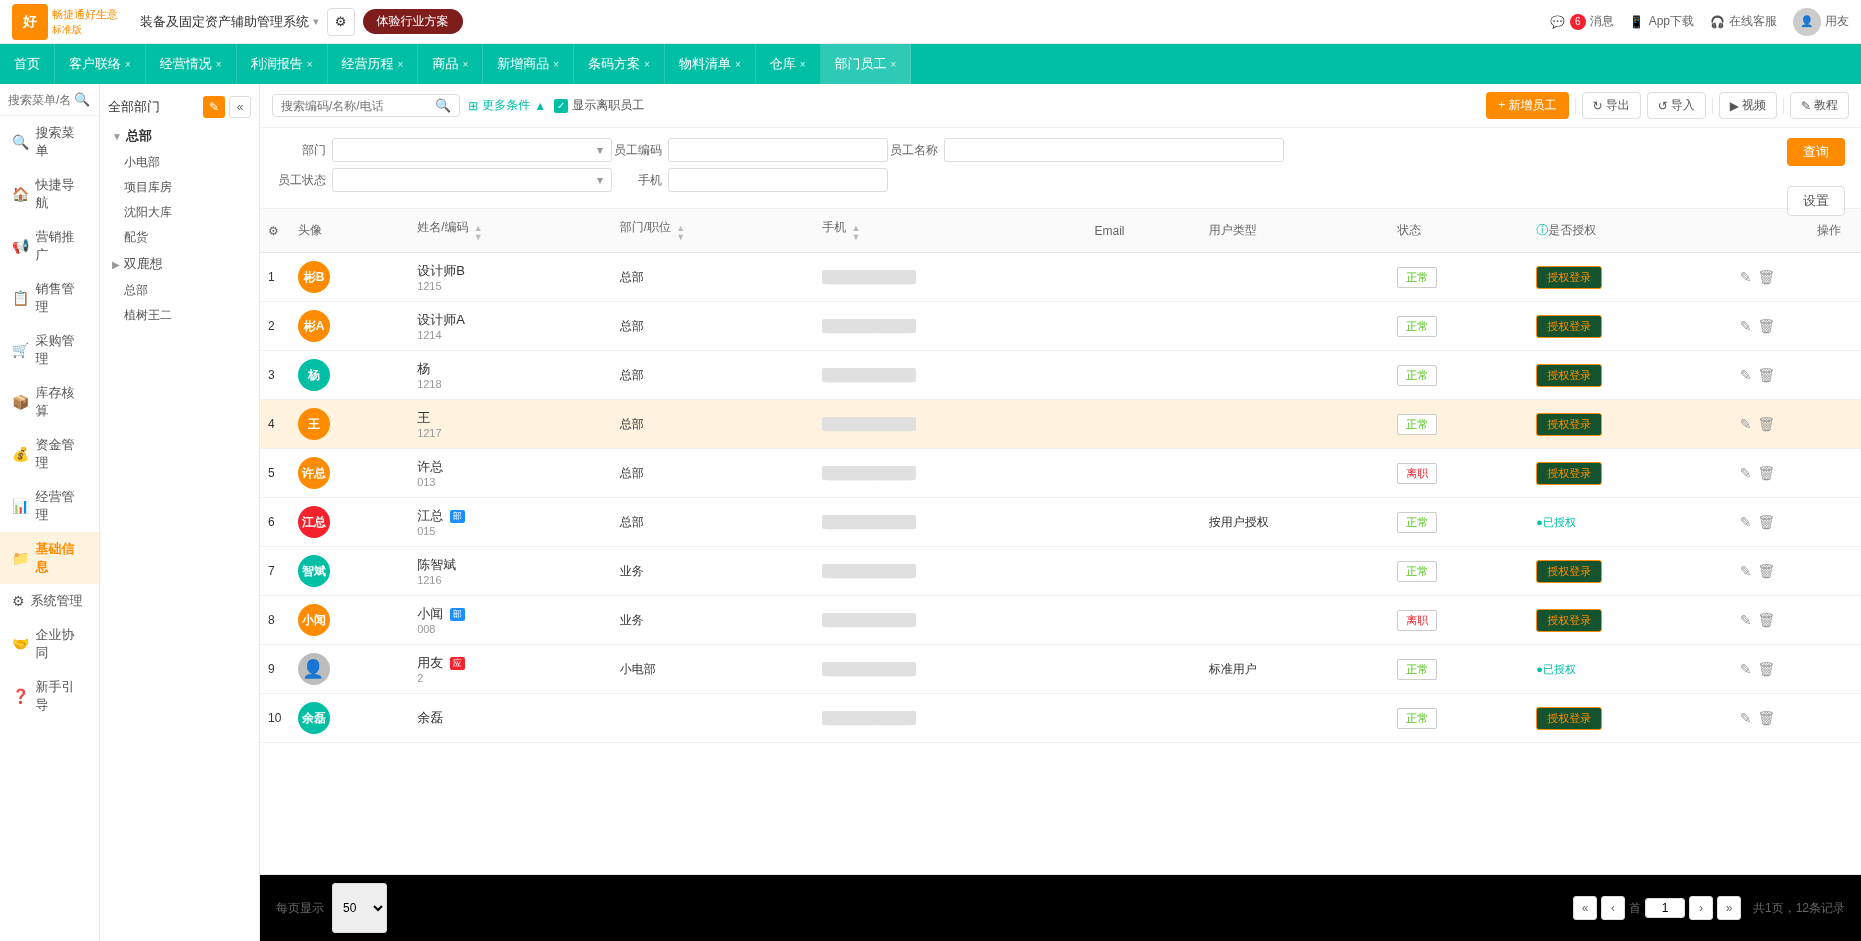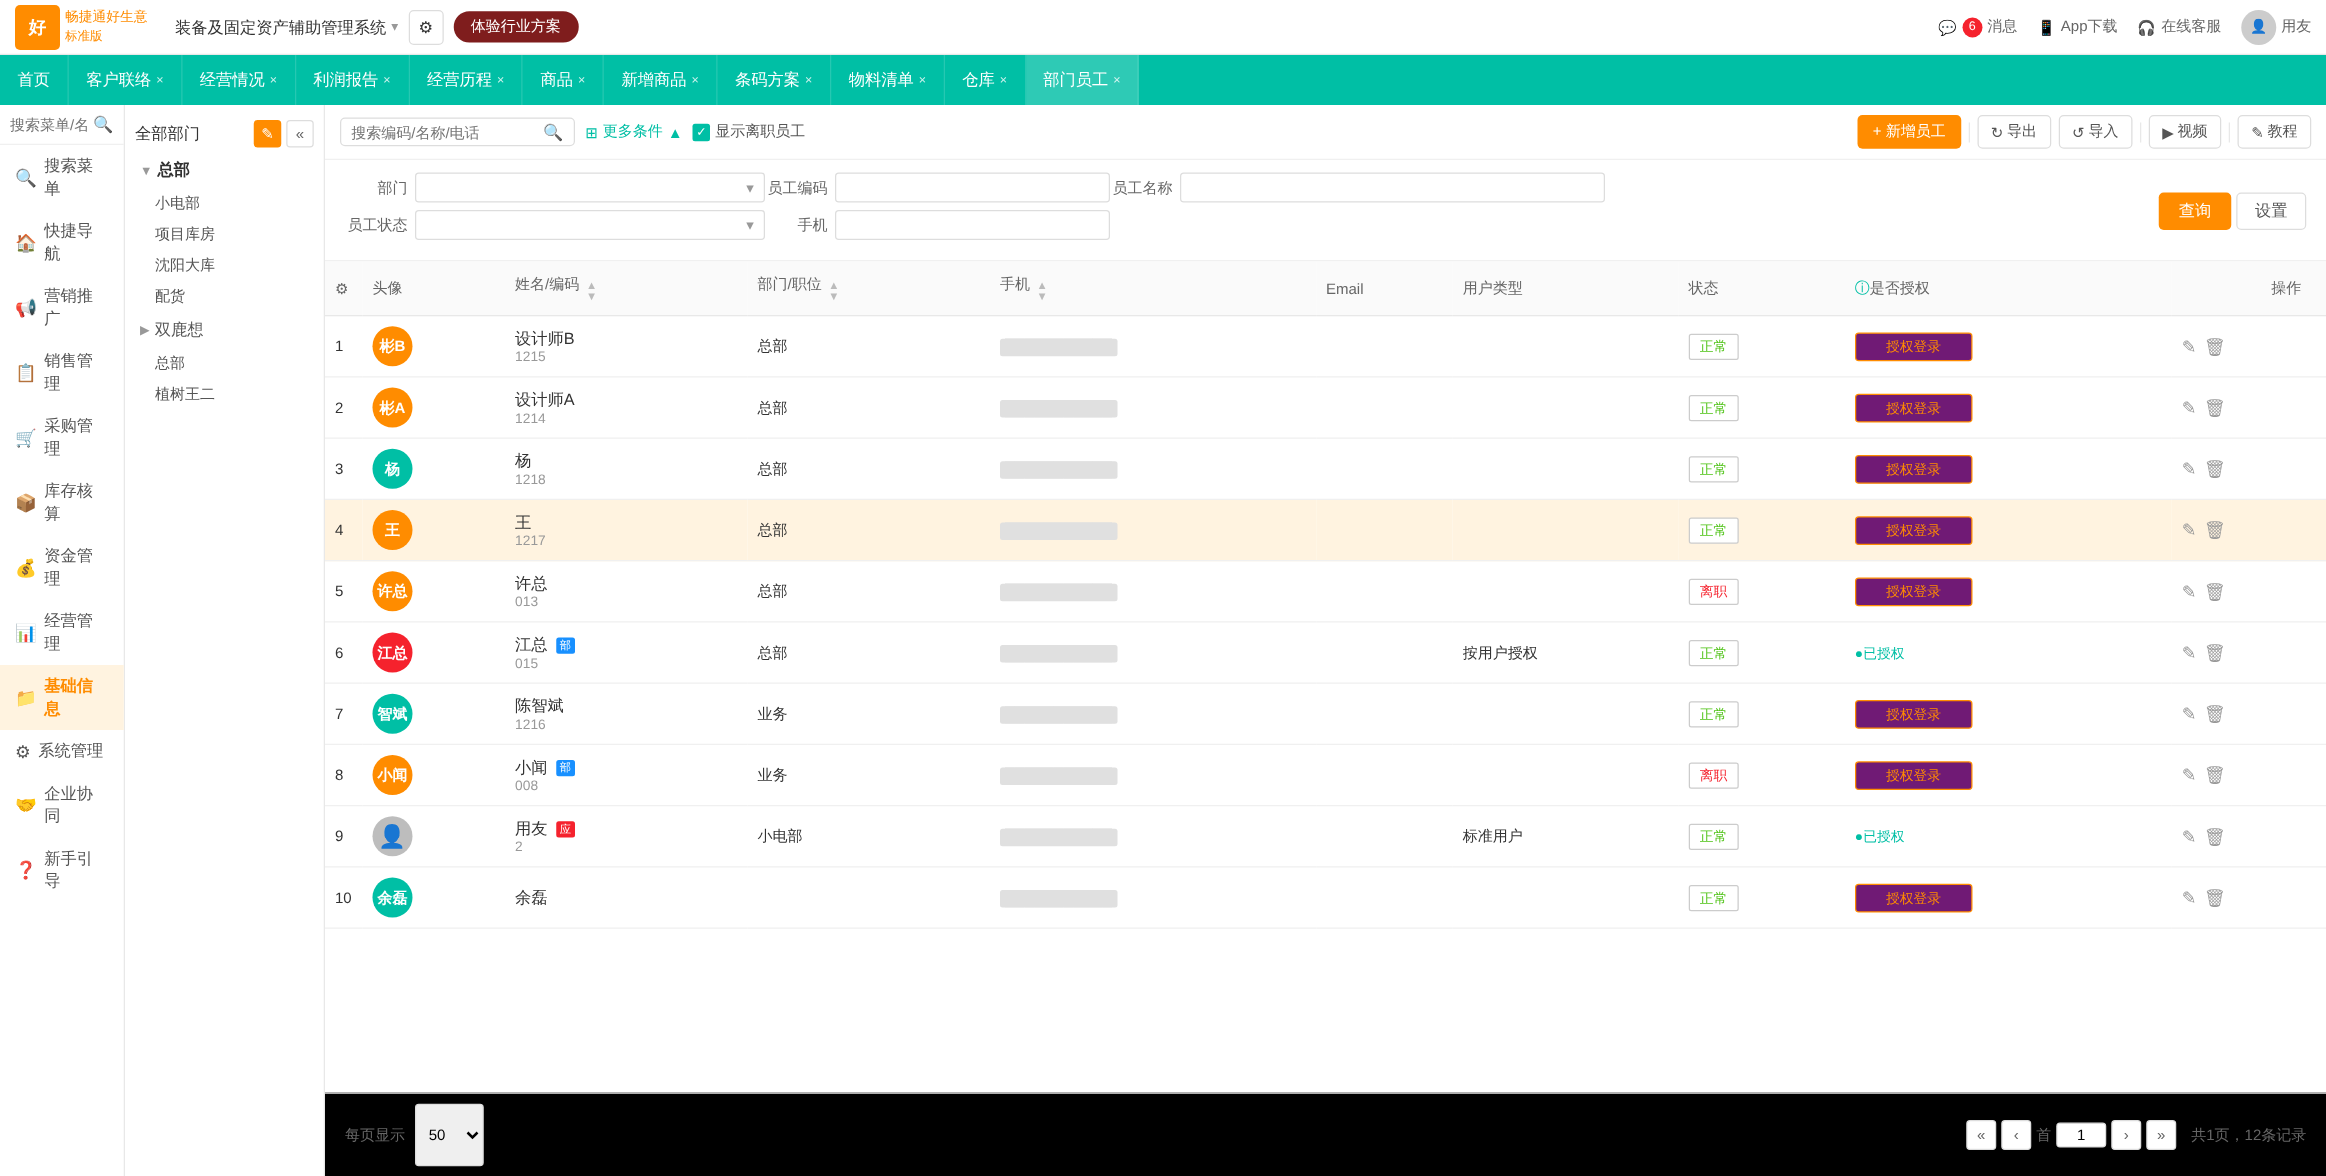--- a/index.html
+++ b/index.html
@@ -88,43 +88,43 @@
     
     .filter-form { background: #fff; padding: 10px 16px; border-bottom: 1px solid #f0f0f0; position: relative; }
     .filter-row { display: flex; align-items: flex-start; margin-bottom: 6px; }
     .filter-field { display: flex; align-items: center; gap: 6px; }
     .filter-label { font-size: 12px; color: #666; white-space: nowrap; min-width: 50px; text-align: right; }
     .filter-input { border: 1px solid #ddd; border-radius: 3px; padding: 4px 8px;
       font-size: 12px; width: 220px; outline: none; }
     .filter-select { border: 1px solid #ddd; border-radius: 3px; padding: 4px 8px;
       font-size: 12px; width: 280px; outline: none; background: #fff;
       display: flex; align-items: center; justify-content: space-between; cursor: pointer; }
-    .filter-actions { position: absolute; right: 16px; top: 26px; display: flex; flex-direction: row; gap: 4px; }
+    .filter-actions { position: absolute; right: 16px; top: 10px; display: flex; flex-direction: column; gap: 20px; }
     .query-btn { background: #ff8c00; color: #fff; border: none; border-radius: 4px;
       padding: 5px 16px; font-size: 13px; cursor: pointer; }
     .setting-btn { background: #fff; border: 1px solid #ddd; color: #555; border-radius: 4px;
       padding: 5px 14px; font-size: 13px; cursor: pointer; }
 
     
     .table-container { flex: 1; overflow-y: auto; background: #fff; }
     table { width: 100%; border-collapse: collapse; }
     thead tr { background: #fafafa; border-bottom: 1px solid #e8e8e8; }
     thead th { padding: 10px 8px; font-size: 12px; color: #666; font-weight: normal;
       text-align: left; white-space: nowrap; border-bottom: 1px solid #e8e8e8; }
     tbody tr { border-bottom: 1px solid #f0f0f0; }
     tbody tr.highlighted { background: #fff3e0; }
     tbody td { padding: 8px 8px; font-size: 12px; color: #333; vertical-align: middle; }
     .avatar-circle { width: 32px; height: 32px; border-radius: 50%;
       display: flex; align-items: center; justify-content: center; color: #fff;
       font-size: 12px; font-weight: bold; }
     .status-badge { display: inline-block; padding: 2px 8px; border-radius: 2px; font-size: 11px; }
     .status-normal { background: #fff; border: 1px solid #ccc; color: #52c41a; }
     .status-resigned { background: #fff; border: 1px solid #ccc; color: #f5222d; }
-    .auth-btn { border: 1px solid #ff8c00; color: #ff8c00; background: #701a75;
-      border-radius: 3px; padding: 3px 24px; font-size: 11px; cursor: pointer; }
+    .auth-btn { border: 1px solid #ff8c00; color: #ff8c00; background: #14532d;
+      border-radius: 3px; padding: 3px 10px; font-size: 11px; cursor: pointer; }
     .authorized-dot { color: #00bfa5; font-size: 11px; }
     .action-icons { display: flex; gap: 6px; align-items: center; }
     .action-icon { color: #999; cursor: pointer; font-size: 14px; }
     .dept-badge { display: inline-block; background: #1890ff; color: #fff;
       border-radius: 2px; font-size: 9px; padding: 0 3px; margin-left: 3px; vertical-align: middle; }
     .phone-blur { background: #e0e0e0; color: #e0e0e0; border-radius: 2px; font-size: 11px;
       user-select: none; padding: 1px 4px; }
 
     
     .table-footer { background: #000000; border-top: 1px solid #e8e8e8;

